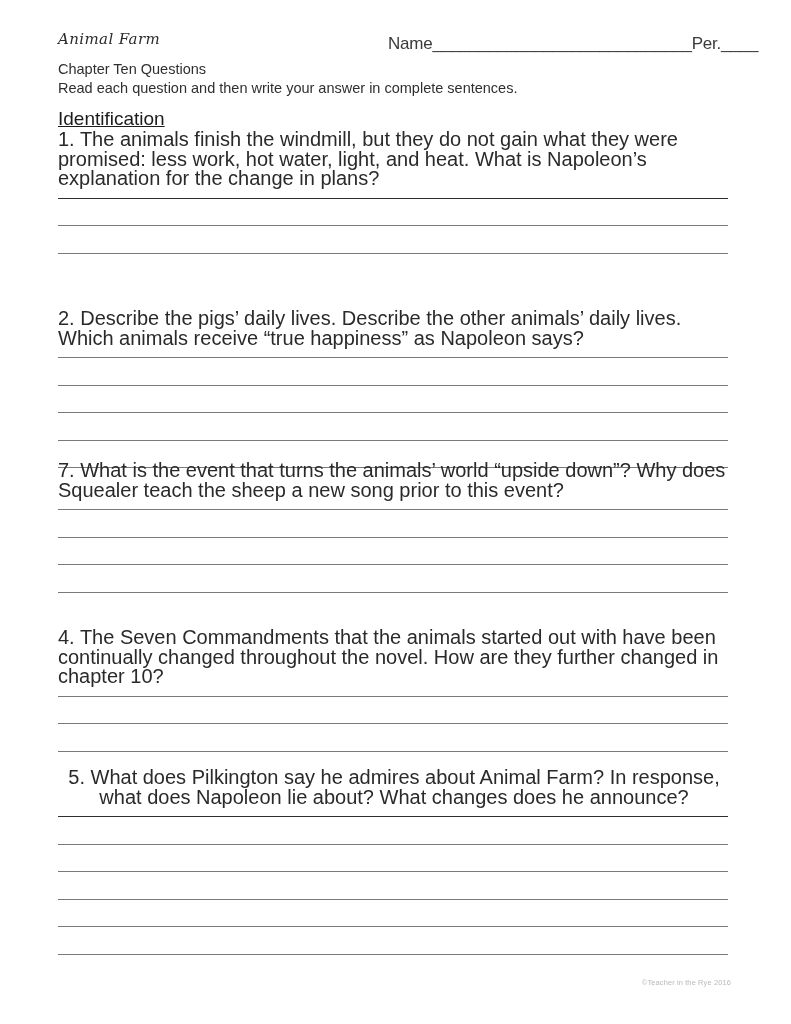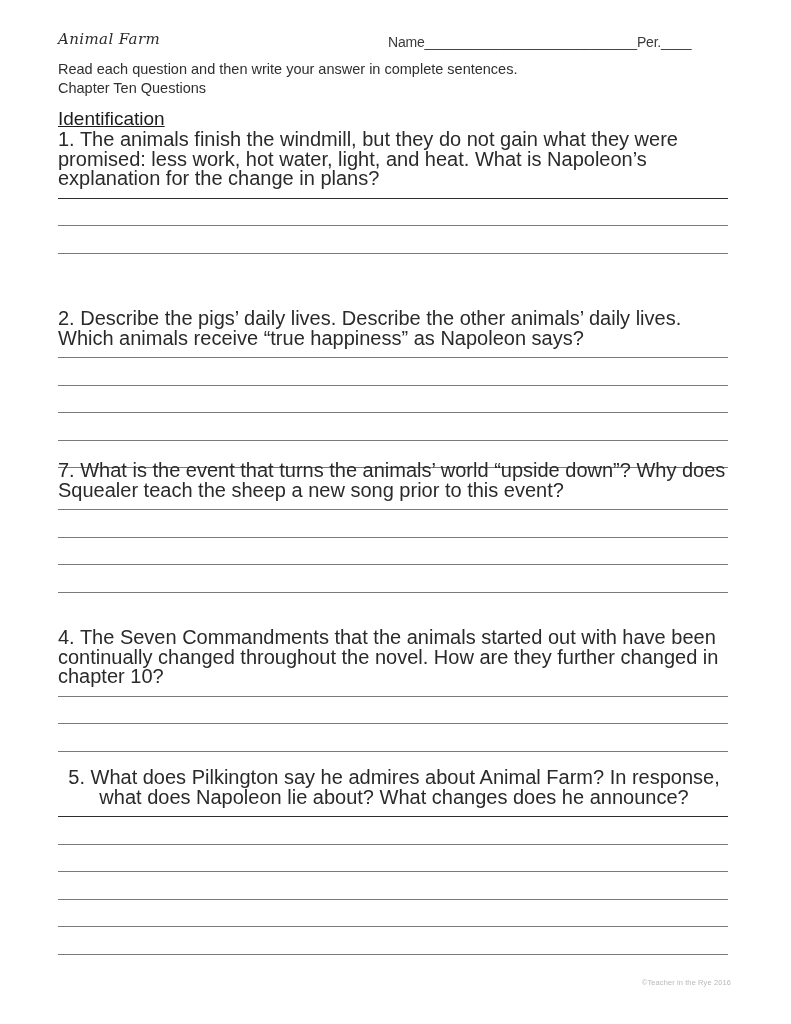--- a/index.html
+++ b/index.html
@@ -40,21 +40,21 @@
     font-style: italic;
     font-size: 15px;
     letter-spacing: 0.4px;
     color: #2b2b2b;
     white-space: nowrap;
   }
   .name-field {
     position: absolute;
     left: 330px;
     top: 4px;
-    font-size: 14px;
+    font-size: 17px;
     color: #3a3a3a;
     white-space: nowrap;
     letter-spacing: -0.2px;
   }
 
   .subtitle-block {
     position: absolute;
     left: 58px;
     top: 60px;
     width: 680px;
@@ -125,22 +125,22 @@
 <body>
 
 <div class="page">
 
   <div class="header-row">
     <div class="doc-title">Animal Farm</div>
     <div class="name-field">Name____________________________Per.____</div>
   </div>
 
   <div class="subtitle-block">
+    <div class="subtitle-line">Chapter Ten Questions</div>
     <div class="subtitle-line">Read each question and then write your answer in complete sentences.</div>
-    <div class="subtitle-line">Chapter Ten Questions</div>
   </div>
 
   <div class="section-heading">Identification</div>
 
   <div class="questions" id="questions-container">
       <div class="question-block" style="top: 130px;">
         <p class="question-text">1. The animals finish the windmill, but they do not gain what they were promised: less work, hot water, light, and heat. What is Napoleon’s explanation for the change in plans?</p>
         <div class="answer-lines">
           <div class="answer-line dark"></div>
           <div class="answer-line"></div>

